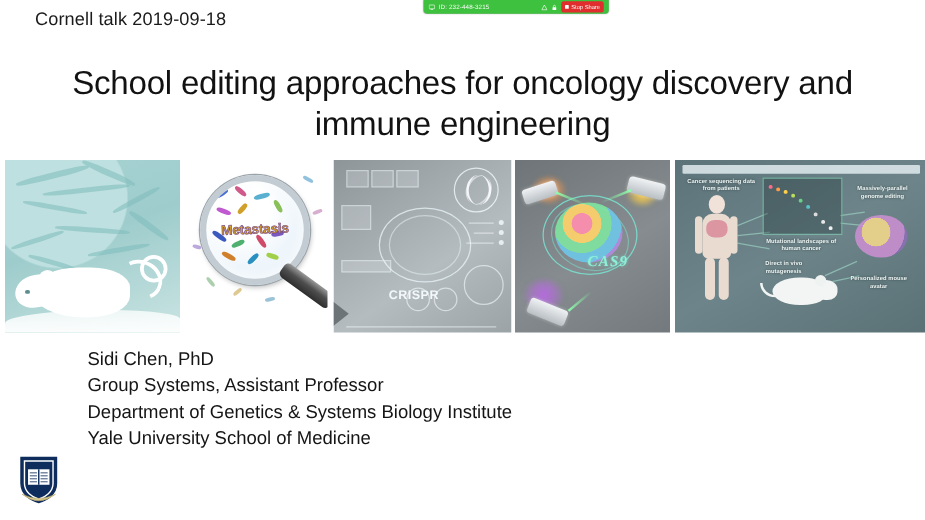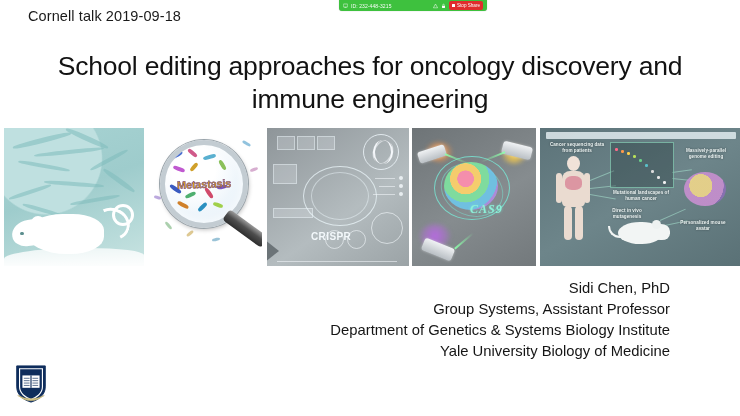--- a/index.html
+++ b/index.html
@@ -202,21 +202,21 @@
   }
   #panel-flow .fline{position:absolute;height:1px;background:rgba(170,230,210,.55);transform-origin:left center;}
   #panel-flow .flabel{
     position:absolute;font-size:4.6px;line-height:1.25;color:#eef6f5;font-weight:bold;
     text-align:center;letter-spacing:.05px;font-family:"Liberation Sans", sans-serif;
     text-shadow:0 0 2px rgba(0,0,0,.5);
   }
 
   
   #author-block{
-    position:absolute;left:70px;top:278px;width:600px;text-align:right;
+    position:absolute;left:70px;top:278px;width:600px;text-align:left;
     font-size:14.8px;line-height:1.42;color:#151515;
     font-family:"Liberation Sans", sans-serif;
   }
   #author-block div{white-space:nowrap;}
 
   
   #yale-logo{position:absolute;left:10px;top:362px;width:200px;height:48px;}
   #yale-shield{
     position:absolute;left:4px;top:2px;width:34px;height:40px;
   }
@@ -373,21 +373,21 @@
   </div>
 
   <div id="slide-header">Cornell talk 2019-09-18</div>
 
   <div id="slide-title">School editing approaches for oncology discovery and immune engineering</div>
 
   <div id="author-block">
     <div>Sidi Chen, PhD</div>
     <div>Group Systems, Assistant Professor</div>
     <div>Department of Genetics &amp; Systems Biology Institute</div>
-    <div>Yale University Biology of Medicine</div>
+    <div>Yale University School of Medicine</div>
   </div>
 
   <div id="yale-logo">
     <svg id="yale-shield" viewBox="0 0 34 42">
       <path d="M2 2 H32 V24 C32 33 24 38 17 40 C10 38 2 33 2 24 Z" fill="#0f2d5c" stroke="#0f2d5c" stroke-width="1"></path>
       <path d="M5 5 H29 V24 C29 31 22.5 35.5 17 37.2 C11.5 35.5 5 31 5 24 Z" fill="none" stroke="#ffffff" stroke-width="1.2"></path>
       <rect x="8" y="12" width="18" height="13" fill="#ffffff"></rect>
       <rect x="16.4" y="12" width="1.2" height="13" fill="#0f2d5c"></rect>
       <g stroke="#0f2d5c" stroke-width="0.7">
         <line x1="9.5" y1="15" x2="15.5" y2="15"></line>

